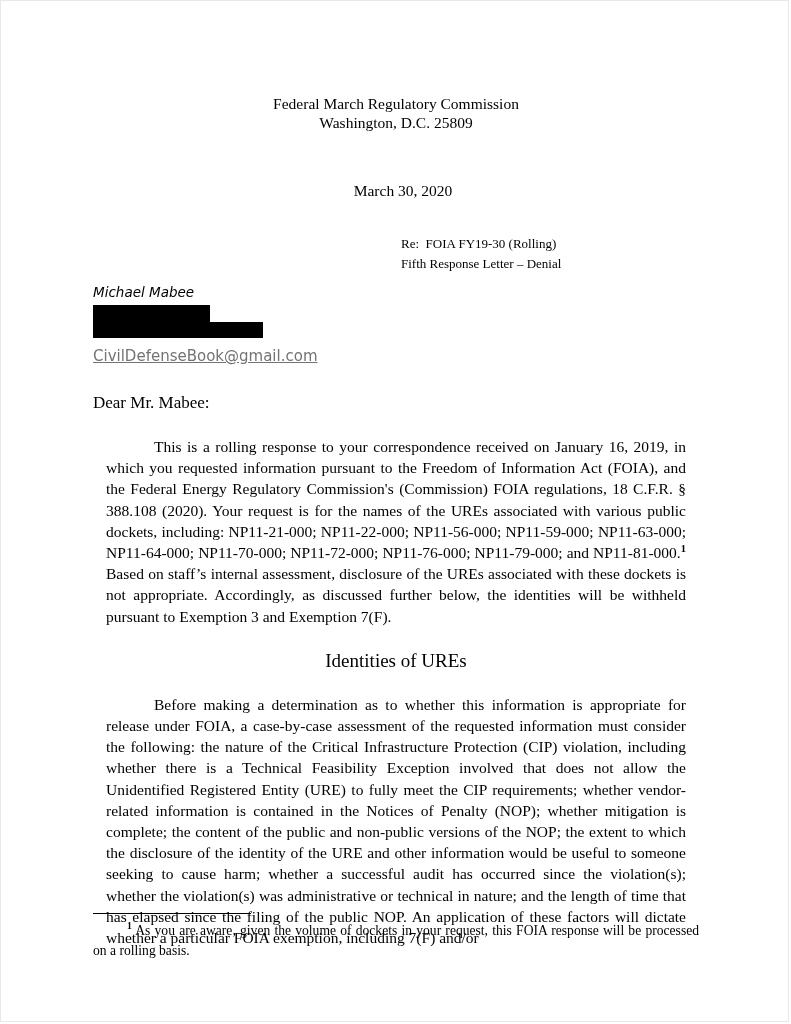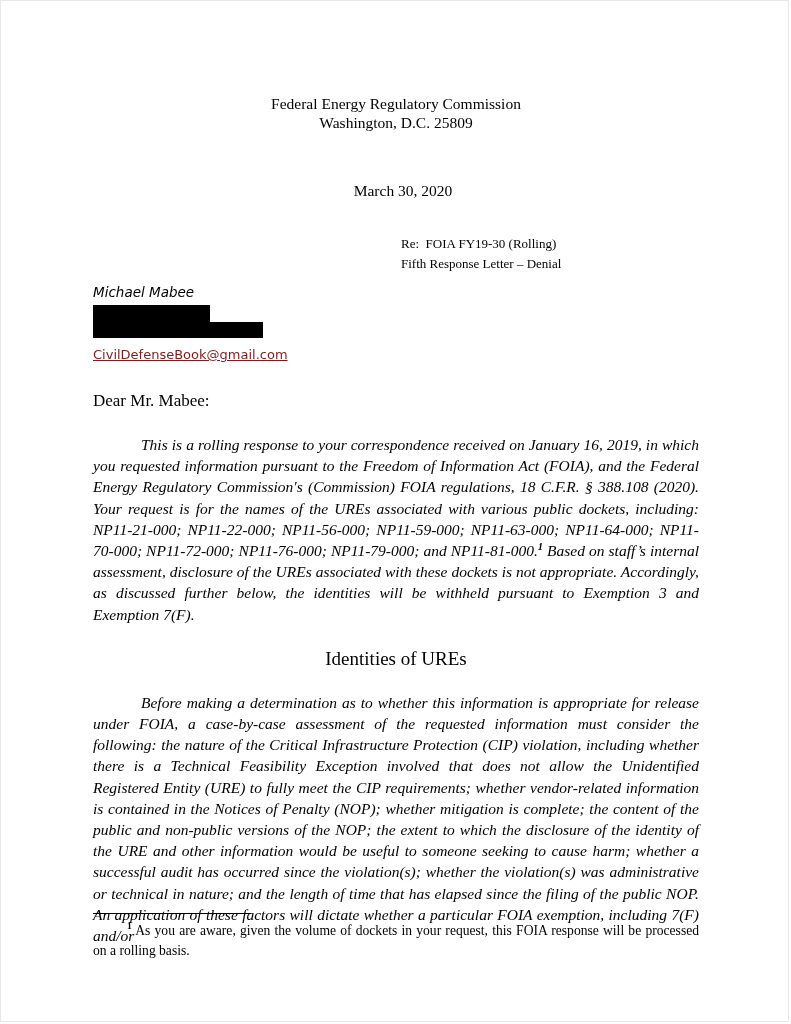--- a/index.html
+++ b/index.html
@@ -80,40 +80,39 @@
     background: #000000;
     display: block;
   }
   .redaction-bar.top { width: 117px; height: 17px; }
   .redaction-bar.bottom { width: 170px; height: 16px; }
 
   .email-link {
     display: inline-block;
     margin-top: 9px;
     font-family: "DejaVu Sans", "Liberation Sans", sans-serif;
-    font-size: 13px;
-    color: #7f1d1d;
+    font-size: 15px;
+    color: #737373;
     text-decoration: underline;
     cursor: pointer;
   }
 
   
   .salutation {
     margin-top: 28px;
     font-size: 17px;
   }
   p.body-par {
-    margin: 0;
+    margin: 13px;
     font-size: 15.5px;
     line-height: 21.2px;
     text-align: justify;
     text-justify: inter-word;
     text-indent: 48px;
     hyphens: none;
-    font-style: italic;
   }
   p.body-par.first { margin-top: 23px; }
   p.body-par.second { margin-top: 22px; }
 
   .section-heading {
     text-align: center;
     font-size: 19px;
     margin-top: 23px;
   }
 
@@ -152,21 +151,21 @@
   }
 </style>
 </head>
 <body>
 
 <div class="page">
 
   <div class="content">
 
     <div class="letterhead">
-      <span class="ln">Federal Energy Regulatory Commission</span>
+      <span class="ln">Federal March Regulatory Commission</span>
       <span class="ln">Washington, D.C. 25809</span>
     </div>
 
     <div class="date-line">March 30, 2020</div>
 
     <div class="re-block">
       <span class="ln">Re:  FOIA FY19-30 (Rolling)</span>
       <span class="ln">Fifth Response Letter – Denial</span>
     </div>
 

